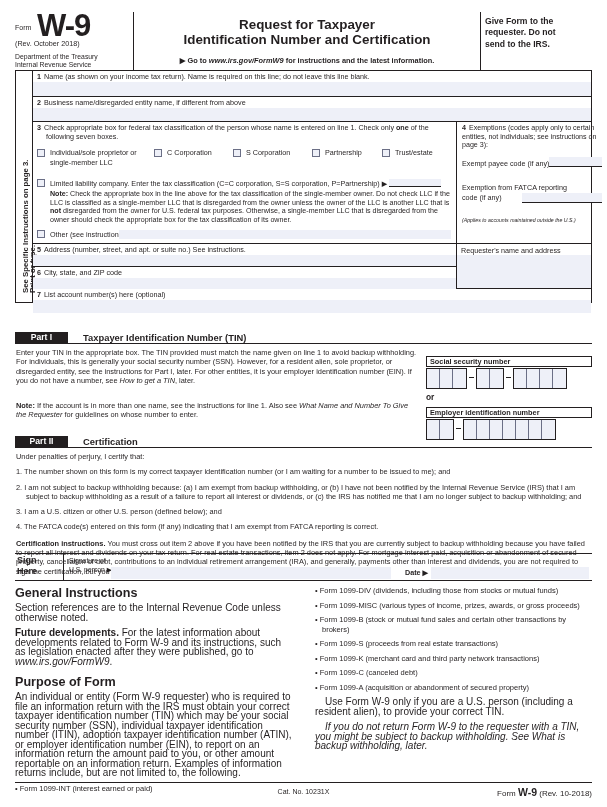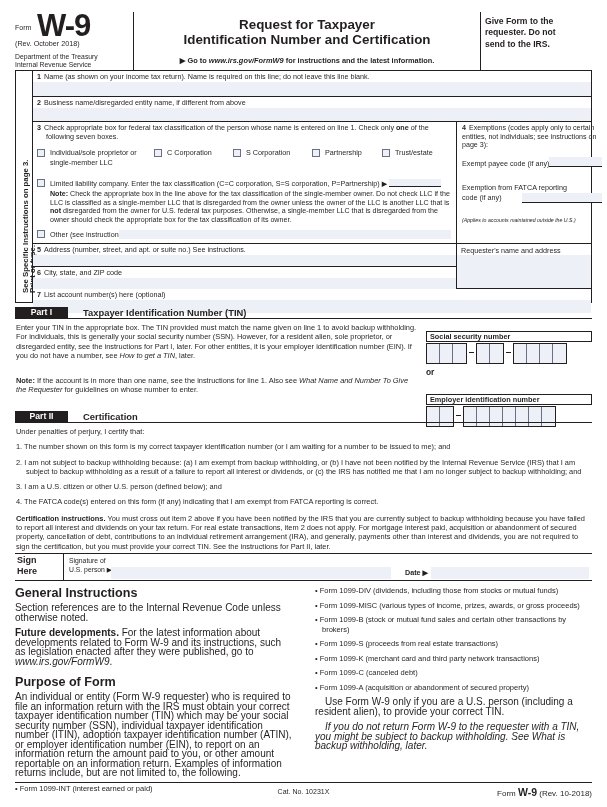--- a/index.html
+++ b/index.html
@@ -98,40 +98,40 @@
   .r6 { position:absolute; left:0; top:23px; width:100%; height:22px; }
   .r6 .fillarea { position:absolute; left:0; right:0; top:11px; bottom:0; }
   .req-lbl { font-size:7.2px; padding:2px 0 0 4px; }
   .req-fill { position:absolute; left:0; right:0; top:11px; bottom:0; }
 
   
   .r7 { height:24px; border-bottom:none; }
   .r7 .fillarea { position:absolute; left:0; right:0; top:11px; bottom:0; }
 
   
-  .partbar { position:relative; height:12px; border-bottom:1.6px solid #231f20; }
+  .partbar { position:relative; height:12px; border-bottom:1.6px solid #231f20;margin-top:25px; }
   .parttag { position:absolute; left:0; top:0; width:53px; height:11px; background:#231f20;
              color:#fff; font-size:8.6px; font-weight:bold; text-align:center; line-height:11px; }
   .parttitle { position:absolute; left:68px; top:0; font-size:9.4px; font-weight:bold; line-height:11px; }
 
   .p1 { position:absolute; left:15px; top:307px; width:577px; }
   .p1body { position:relative; height:95px; }
   .p1text { position:absolute; left:1px; top:4px; width:403px; font-size:7.4px; line-height:9.4px; }
   .p1note { position:absolute; left:1px; top:57px; width:403px; font-size:7.4px; line-height:9.4px; }
 
   .tinbox { position:absolute; left:411px; top:12px; width:166px; }
   .tin-cap { border:1.1px solid #231f20; height:11px; font-size:7.3px; font-weight:bold;
              padding-left:3px; line-height:10px; }
   .cells { display:flex; margin-top:1px; }
   .cellgrp { display:flex; border:1.1px solid #231f20; }
   .cell { width:13px; height:19px; border-right:0.9px solid #6b6f86; background:#eef0f8; }
   .cell:last-child { border-right:none; }
   .dash { width:9px; height:19px; position:relative; }
   .dash:after { content:""; position:absolute; left:2px; top:9px; width:5px; height:1.4px; background:#231f20; }
-  .ortext { font-size:8.4px; font-weight:bold; margin:3px 0 17px 0; }
+  .ortext { font-size:8.4px; font-weight:bold; margin:3px 0 5px 0; }
 
   
   .p2 { position:absolute; left:15px; top:411px; width:577px; }
   .p2body { font-size:7.4px; line-height:9.3px; }
   .p2lead { margin:4px 0 0 1px; }
   .p2item { margin:6px 0 0 1px; padding-left:10px; text-indent:-10px; }
   .p2cert { margin:7px 0 0 1px; }
 
   
   .signwrap { position:absolute; left:15px; top:553px; width:577px; height:28px;

